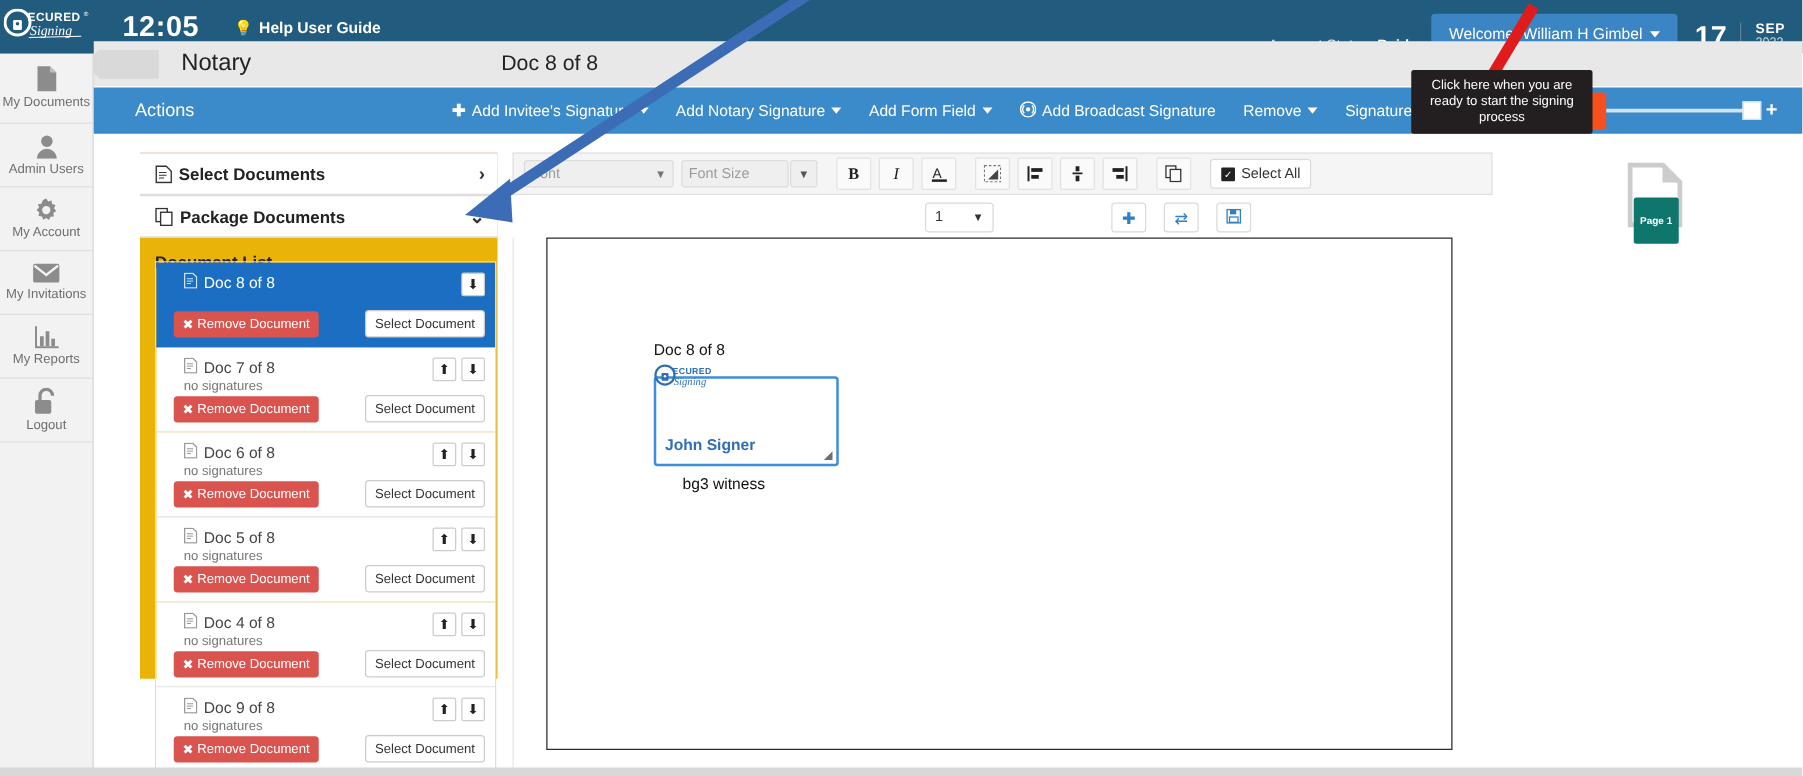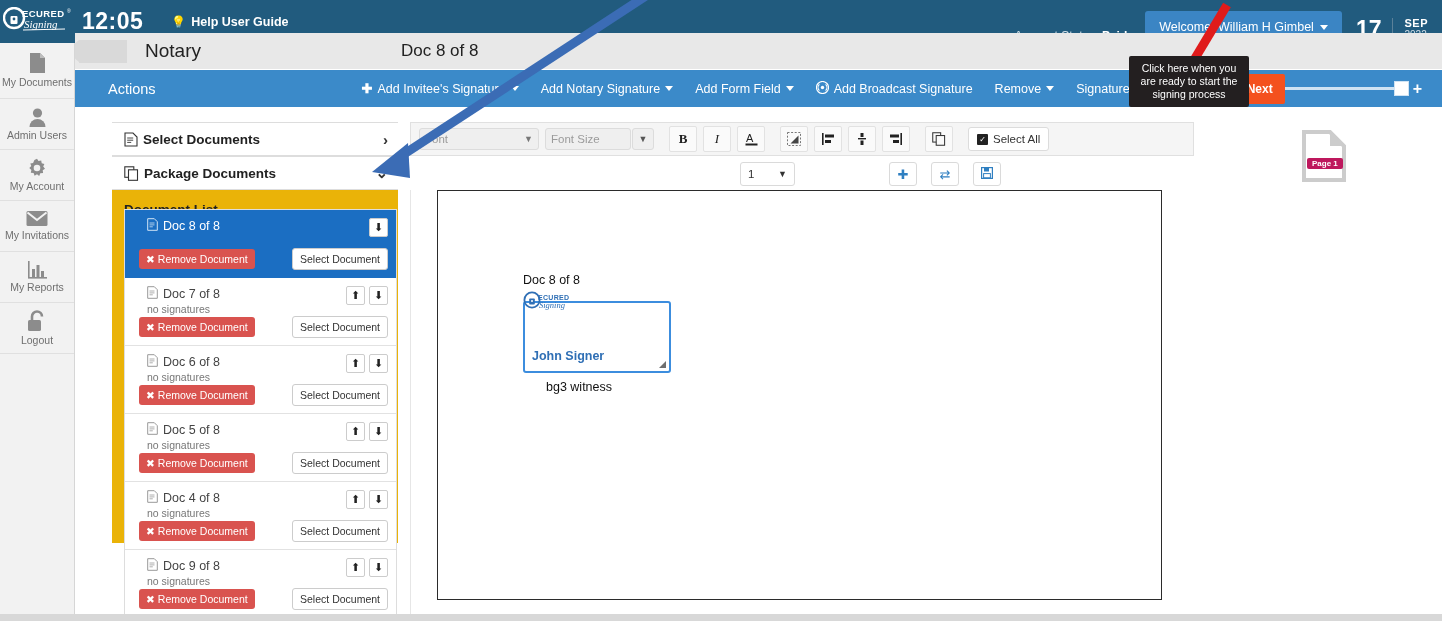--- a/index.html
+++ b/index.html
@@ -13,21 +13,21 @@
   #app { position: relative; width: 1442px; height: 621px; }
 
   
   .topbar {
     position: absolute; left: 0; top: 0; width: 1442px; height: 43px;
     background: #215b7e; color: #fff;
     display: flex; align-items: center;
   }
   .logo-wrap { width: 78px; height: 43px; display: flex; align-items: center; justify-content: center; }
   .logo-svg { display:block; }
-  .clock { font-size: 23px; font-weight: 600; letter-spacing: .5px; margin-left: 4px; color:#ffffff; }
+  .clock { font-size: 23px; font-weight: 600; letter-spacing: .5px; margin-left: 20px; color:#ffffff; }
   .help-link { margin-left: 28px; font-size: 12.5px; font-weight: bold; color: #ffffff; display:flex; align-items:center; gap:5px; }
   .bulb { font-size: 12px; }
   .topbar-right { margin-left: auto; display: flex; align-items: flex-end; height: 43px; }
   .acct-status { font-size: 12px; color: #d7e4ec; margin-right: 18px; }
   .acct-status b { color: #ffffff; }
   .welcome-btn {
     background: #3b85c4; color: #fff; font-size: 12.5px;
     padding: 9px 14px; border-radius: 3px; display: flex; align-items: center; gap: 6px;
     white-space: nowrap;
   }
@@ -81,21 +81,21 @@
     background: #f4511e; color:#fff; font-size:12px; font-weight:600;
     padding: 8px 12px; border-radius: 2px; display:flex; align-items:center; gap:5px;
     white-space:nowrap;
   }
   .zoom-area { margin-left:auto; display:flex; align-items:center; gap:8px; margin-right: 20px;}
   .zoom-track { width: 120px; height: 3px; background:#cfe3f3; position:relative; }
   .zoom-knob { position:absolute; right:-4px; top:-6px; width:15px; height:15px; background:#fff; border:1px solid #cfe3f3; }
   .zoom-plus { color:#fff; font-size:16px; font-weight:bold; }
 
   .tooltip {
-    position:absolute; left:1129px; top:56px; width:120px; padding:6px 7px;
+    position:absolute; left:1129px; top:56px; width:145px; padding:6px 7px;
     background:#231f20; color:#fff; font-size:10.5px; text-align:center; line-height:1.25;
     border-radius:2px; z-index: 40;
   }
 
   
   .docpanel {
     position: absolute; left: 112px; top: 122px; width: 286px; height: 421px;
     background: #eab308;
   }
   .panel-hdr {
@@ -189,22 +189,22 @@
      border-left:7px solid transparent; border-bottom:7px solid #6f6f6f;}
   .sig-caption { position:absolute; left: 108px; top: 189px; font-size: 12.5px; color:#111; }
   .vscroll {
     position:absolute; left: 774px; top: 8px; width: 7px; height: 165px; background:#a6a6a6; border-radius:4px;
   }
 
   
   .thumbpanel { position:absolute; left:1210px; top:122px; width:232px; height:499px; background:#fff; }
   .thumb { position:absolute; left:92px; top:8px; width:44px; height:52px; }
   .page-badge {
-    position:absolute; left: 5px; top: 28px; background:#be185d; color:#fff;
-    font-size: 8px; font-weight:bold; padding: 1px 5px; border-radius:2px;
+    position:absolute; left: 5px; top: 28px; background:#0f766e; color:#fff;
+    font-size: 8px; font-weight:bold; padding: 14px 5px; border-radius:2px;
   }
 
   
   .arrow-svg { position:absolute; left:0; top:0; width:1442px; height:621px; pointer-events:none; z-index:30;}
   .bottomstrip { position:absolute; left:0; top:614px; width:1442px; height:7px; background:#d8d8d8;}
 </style>
 </head>
 <body>
 
 <div id="app">

